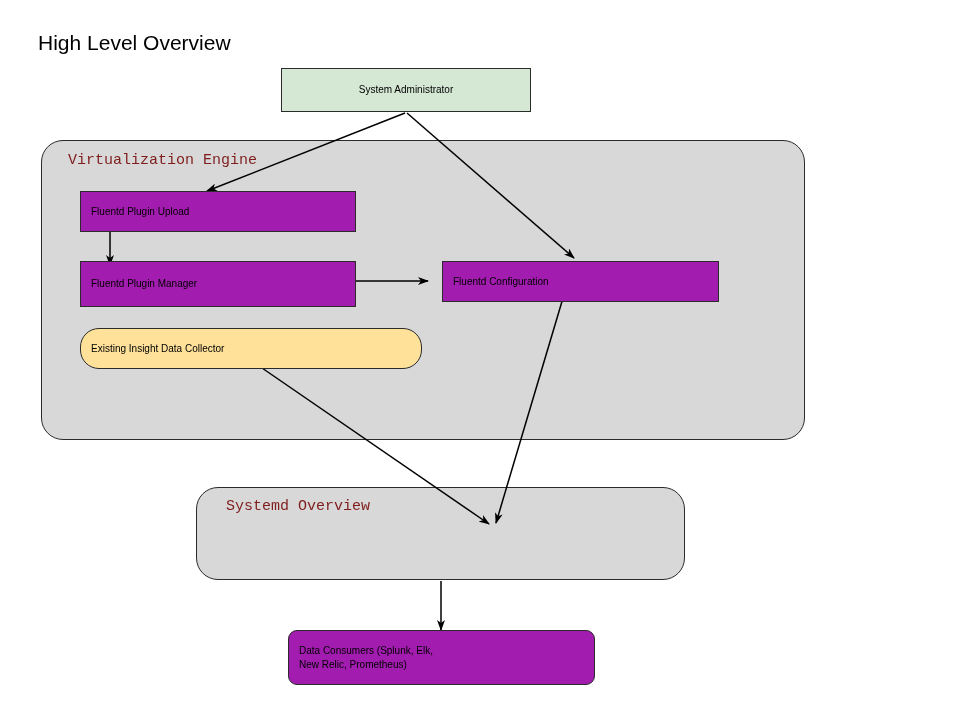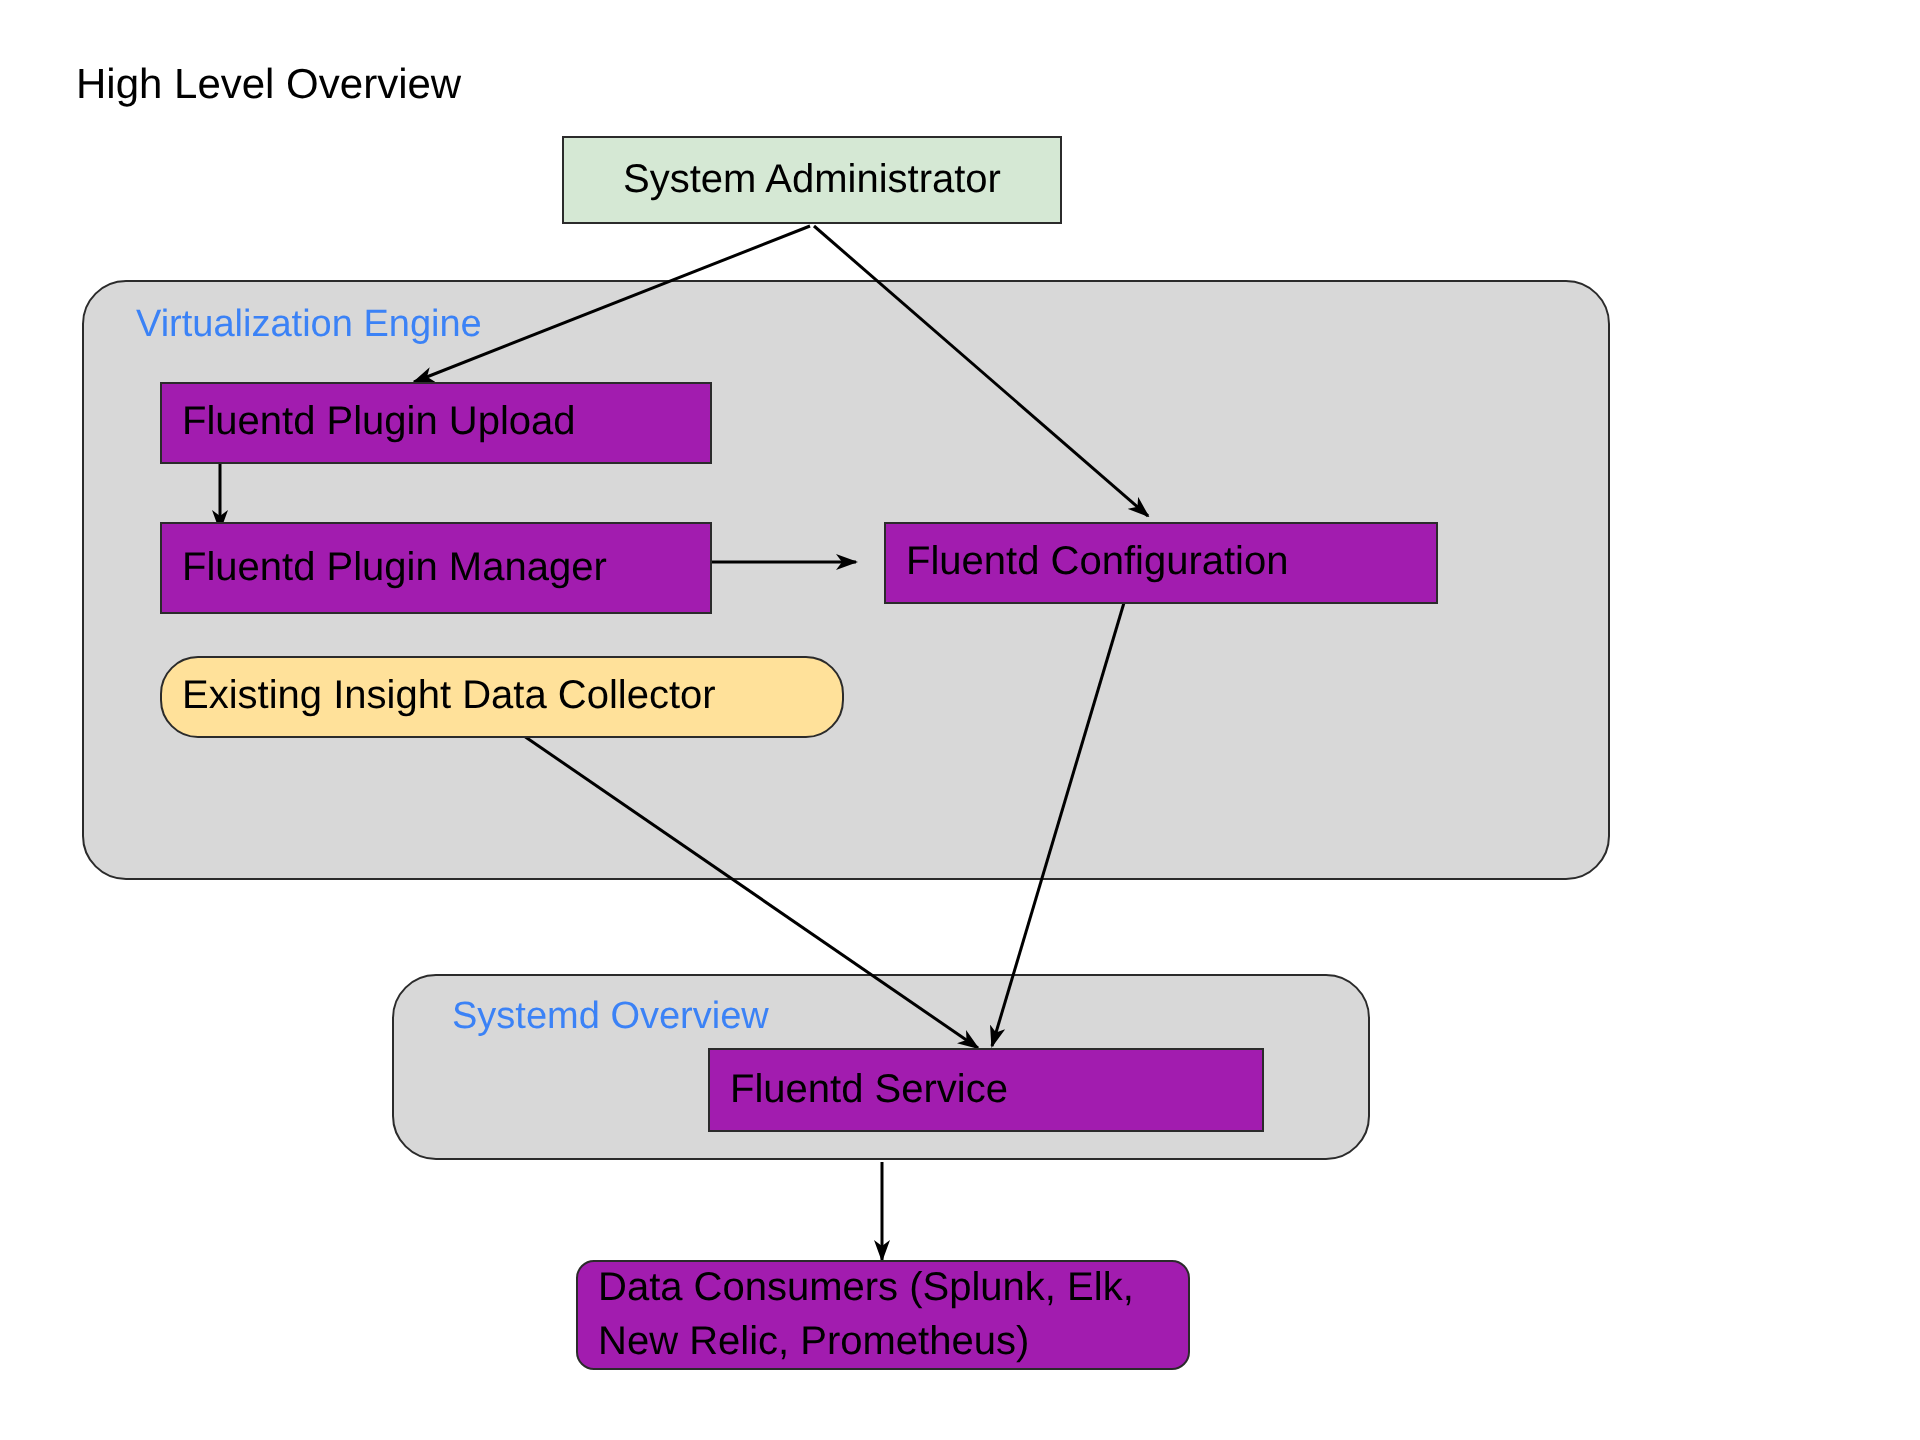--- a/index.html
+++ b/index.html
@@ -33,31 +33,32 @@
   }
   .group-box {
     position: absolute;
     background: #d8d8d8;
     border: 1.4px solid #2b2b2b;
     border-radius: 22px;
     box-sizing: border-box;
   }
   .group-label {
     position: absolute;
-    font-size: 19px;
-    color: #3b82f6;
+    font-size: 15px;
+    color: #7f1d1d;
     white-space: nowrap;
+    font-family: Liberation Mono, monospace;
   }
   .node {
     position: absolute;
     box-sizing: border-box;
     border: 1.4px solid #2b2b2b;
     display: flex;
     align-items: center;
-    font-size: 20px;
+    font-size: 10px;
     color: #000000;
     line-height: 1.32;
   }
   .node .node-label {
     padding-left: 10px;
     padding-right: 8px;
     text-align: left;
     white-space: pre-line;
   }
   .node.centered {
@@ -116,22 +117,19 @@
   </div>
 
   <div class="node fill-blue" style="left:442px; top:261px; width:277px; height:41px;">
     <span class="node-label">Fluentd Configuration</span>
   </div>
 
   <div class="node fill-yellow" style="left:80px; top:328px; width:342px; height:41px;">
     <span class="node-label">Existing Insight Data Collector</span>
   </div>
 
-  <div class="node fill-blue" style="left:354px; top:524px; width:278px; height:42px;">
-    <span class="node-label">Fluentd Service</span>
-  </div>
 
   <div class="node fill-blue rounded" style="left:288px; top:630px; width:307px; height:55px;">
     <span class="node-label">Data Consumers (Splunk, Elk,
 New Relic, Prometheus)</span>
   </div>
 
 </div>
 
 </body></html>

